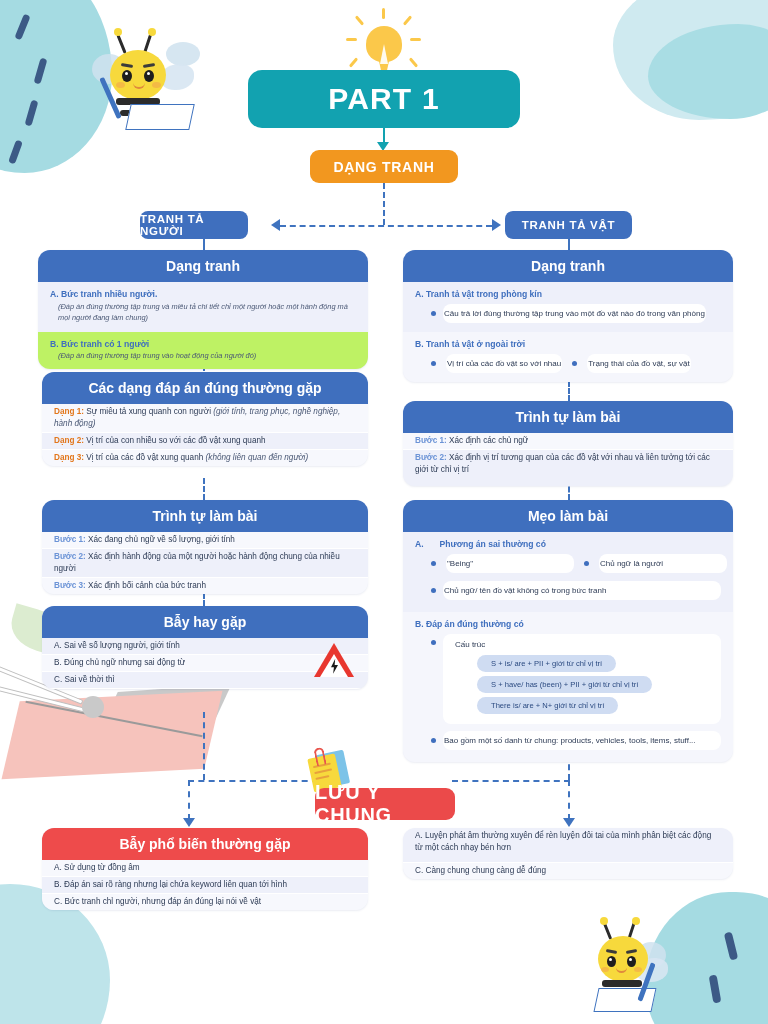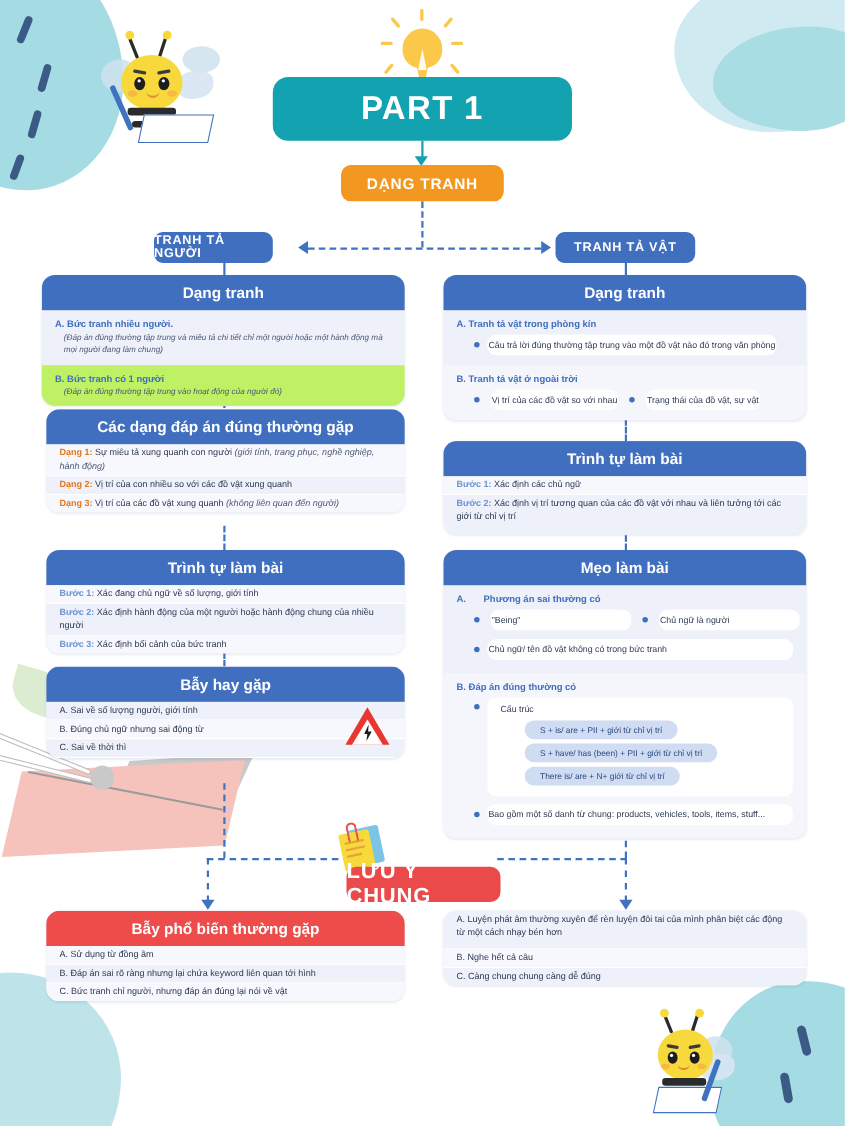--- a/index.html
+++ b/index.html
@@ -379,17 +379,16 @@
 
   <div class="card" style="left:42px;top:828px;width:326px;">
     <div class="card-hd red">Bẫy phổ biến thường gặp</div>
     <div class="row">A. Sử dụng từ đồng âm</div>
     <div class="row">B. Đáp án sai rõ ràng nhưng lại chứa keyword liên quan tới hình</div>
     <div class="row">C. Bức tranh chỉ người, nhưng đáp án đúng lại nói về vật</div>
   </div>
 
   <div class="card" style="left:403px;top:828px;width:330px;">
     <div class="row" style="padding-bottom:8px;">A. Luyện phát âm thường xuyên để rèn luyện đôi tai của mình phân biệt các động từ một cách nhạy bén hơn</div>
-    <div class="row">B. Nghe hết cả câu</div>
     <div class="row">C. Càng chung chung càng dễ đúng</div>
   </div>
 
 </div>
 
 </body></html>

